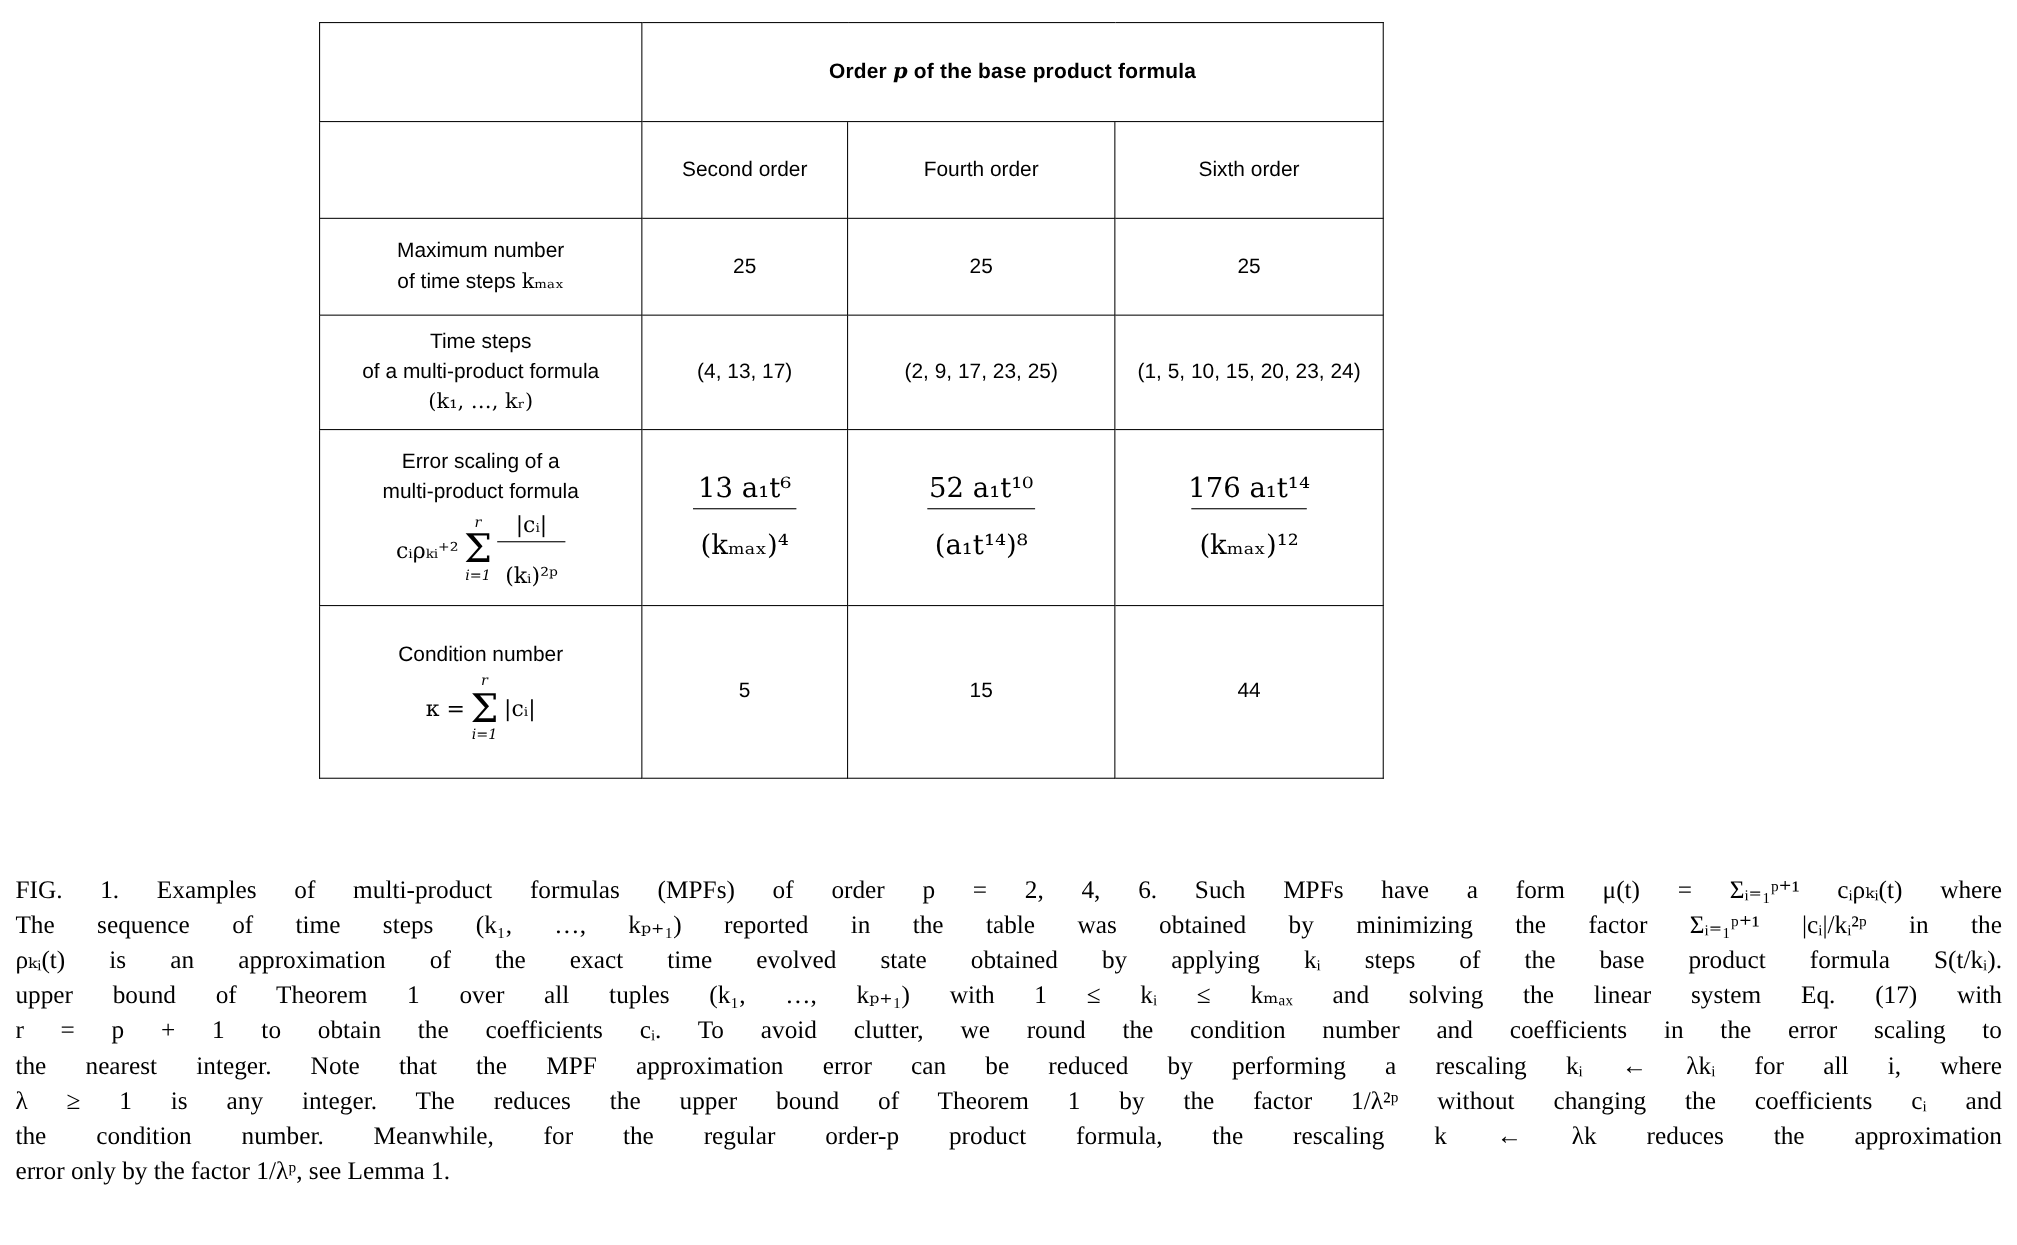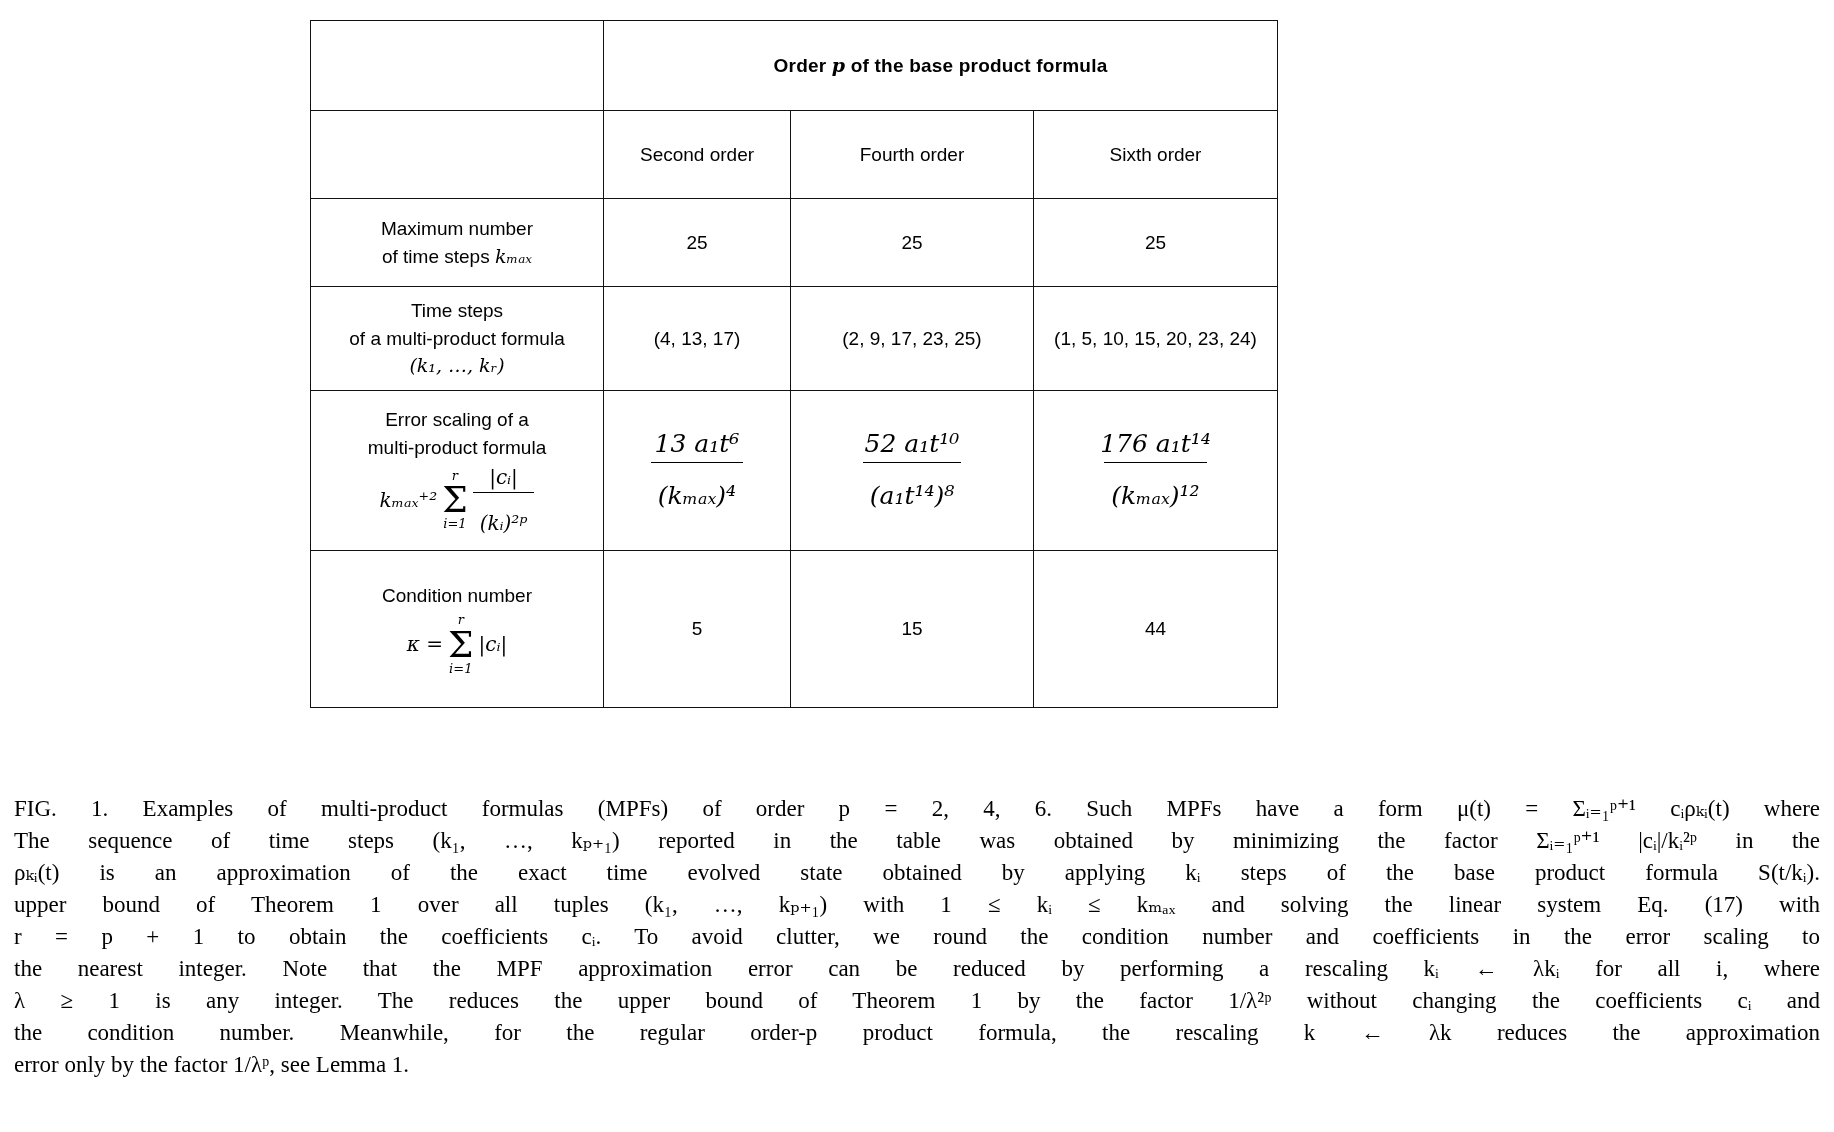--- a/index.html
+++ b/index.html
@@ -16,21 +16,20 @@
     overflow: hidden;
   }
 
   
   table.fig-table {
     position: absolute;
     left: 290px;
     top: 20px;
     border-collapse: collapse;
     table-layout: fixed;
-    margin-left: 20px;
   }
   .fig-table td {
     border: 1.5px solid #111111;
     text-align: center;
     vertical-align: middle;
     padding: 2px 4px;
     font-size: 19px;
     line-height: 1.45;
   }
   .fig-table tr.r1 { height: 90px; }
@@ -42,21 +41,20 @@
 
   .main-header {
     font-size: 24px;
     font-weight: 600;
     letter-spacing: 0.2px;
   }
   .subheader { font-size: 19px; }
 
   .math {
     font-family: "DejaVu Serif", "DejaVu Sans", serif;
-    font-style: italic;
   }
   .main-header .mvar {
     font-family: "DejaVu Serif", "DejaVu Sans", serif;
     font-style: italic;
     font-weight: 600;
   }
 
   .formula {
     display: flex;
     align-items: center;
@@ -155,21 +153,21 @@
     <td>(4, 13, 17)</td>
     <td>(2, 9, 17, 23, 25)</td>
     <td>(1, 5, 10, 15, 20, 23, 24)</td>
   </tr>
 
   <tr class="r5">
     <td>
       <div>Error scaling of a</div>
       <div>multi-product formula</div>
       <div class="formula">
-        <span class="math">kₘₐₓ⁺²</span>
+        <span class="math">cᵢρₖᵢ⁺²</span>
         <span class="bigsum">
           <span class="lim">r</span>
           <span class="sigma">Σ</span>
           <span class="lim">i=1</span>
         </span>
         <span class="frac">
           <span class="num math">|cᵢ|</span>
           <span class="den math">(kᵢ)²ᵖ</span>
         </span>
       </div>

